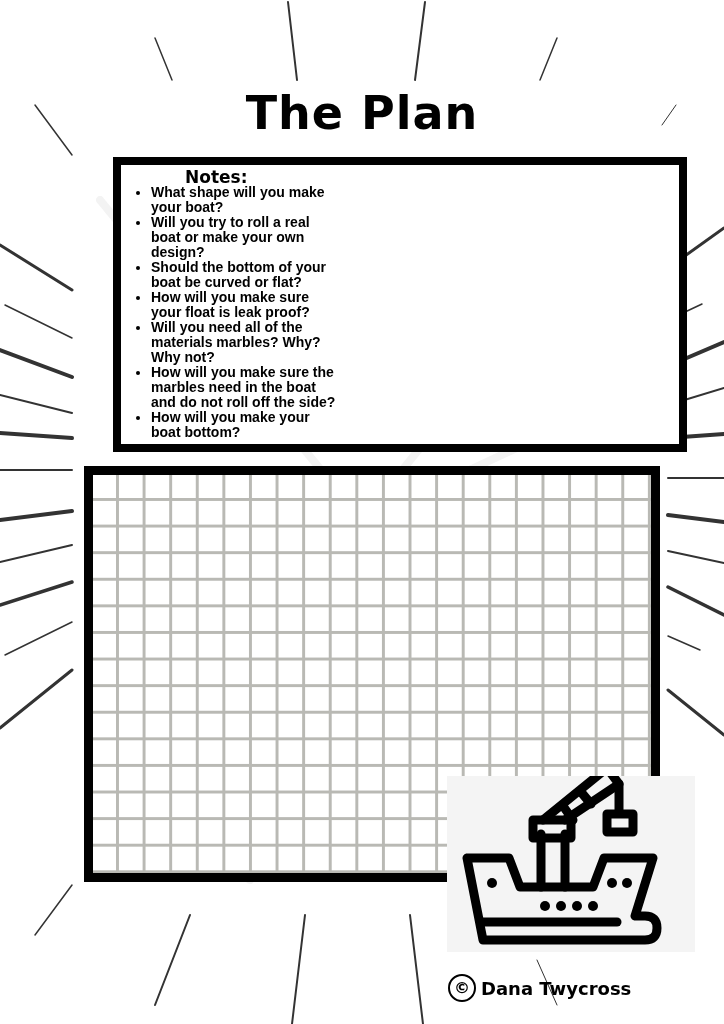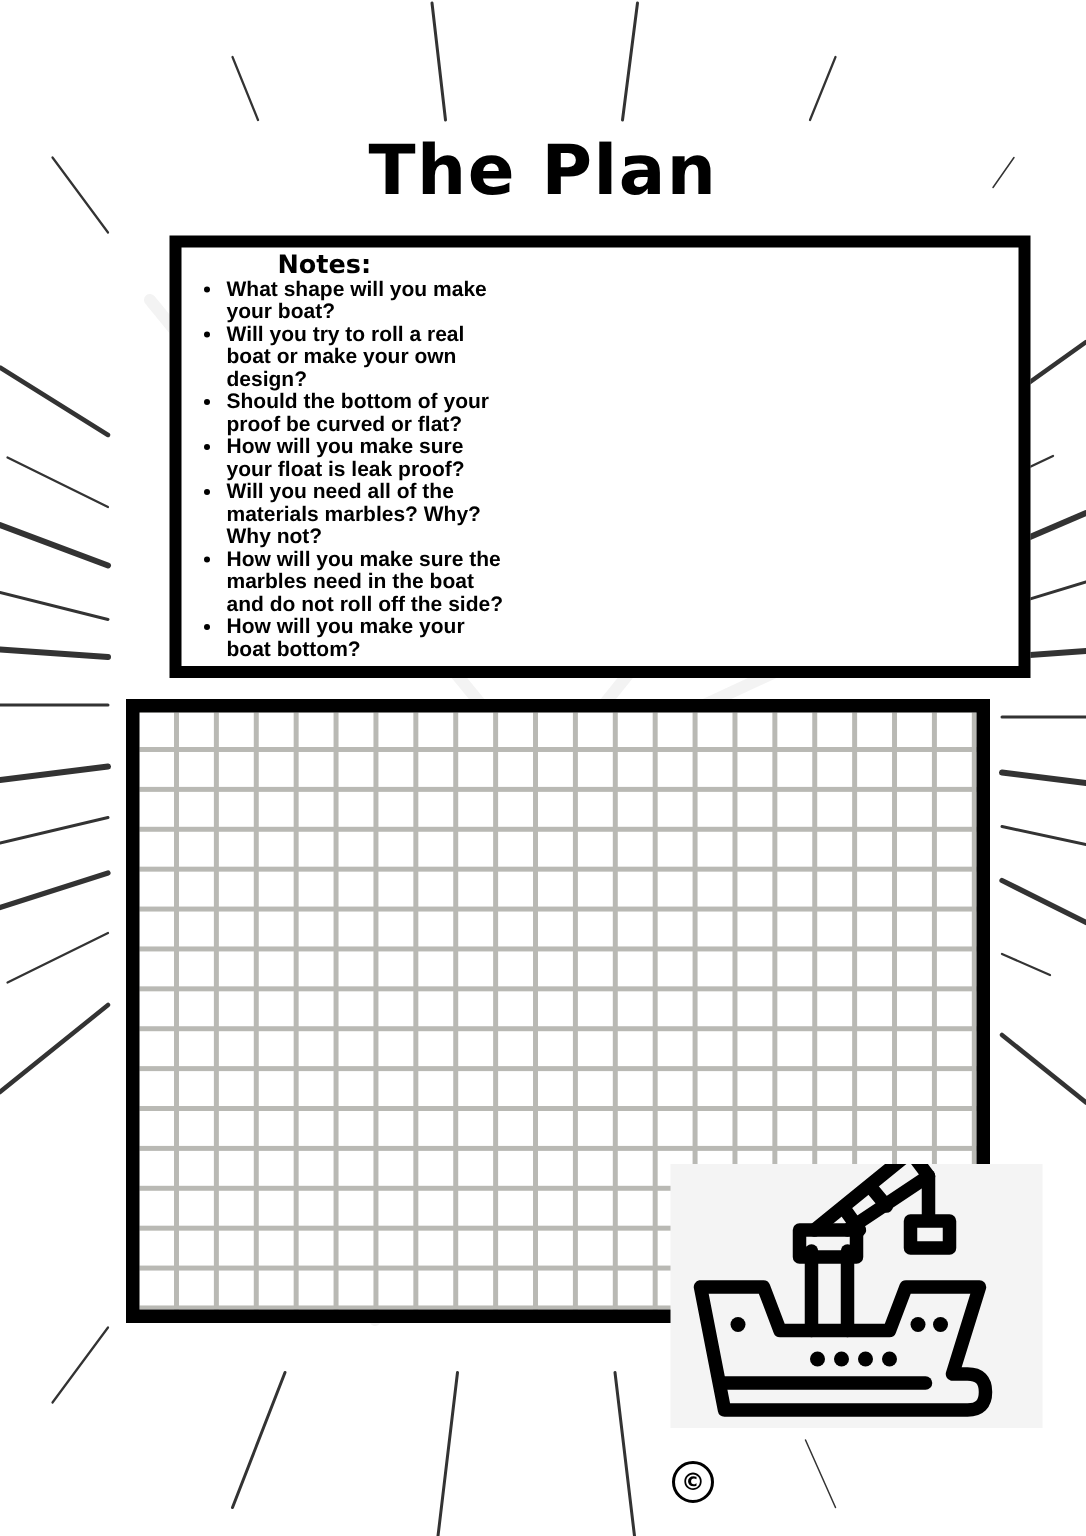--- a/index.html
+++ b/index.html
@@ -86,21 +86,21 @@
   </g>
 </svg>
 
 <div class="title">The Plan</div>
 
 <div class="notes-box">
   <div class="notes-heading">Notes:</div>
   <ul class="notes-list">
     <li>What shape will you make your boat?</li>
     <li>Will you try to roll a real boat or make your own design?</li>
-    <li>Should the bottom of your proof be curved or flat?</li>
+    <li>Should the bottom of your boat be curved or flat?</li>
     <li>How will you make sure your float is leak proof?</li>
     <li>Will you need all of the materials marbles?  Why? Why not?</li>
     <li>How will you make sure the marbles need in the boat and do not roll off the side?</li>
     <li>How will you make your boat bottom?</li>
   </ul>
 </div>
 
 <div class="grid-box"></div>
 
 <div class="ship-panel">
@@ -130,13 +130,14 @@
       <circle cx="130" cy="130" r="5"></circle>
       <circle cx="146" cy="130" r="5"></circle>
       <circle cx="165" cy="107" r="5"></circle>
       <circle cx="180" cy="107" r="5"></circle>
     </g>
   </svg>
 </div>
 
 <div class="credit">
   <span class="copyright-icon">©</span>
+  <span>Dana Twycross</span>
 </div>
 
 </body></html>

